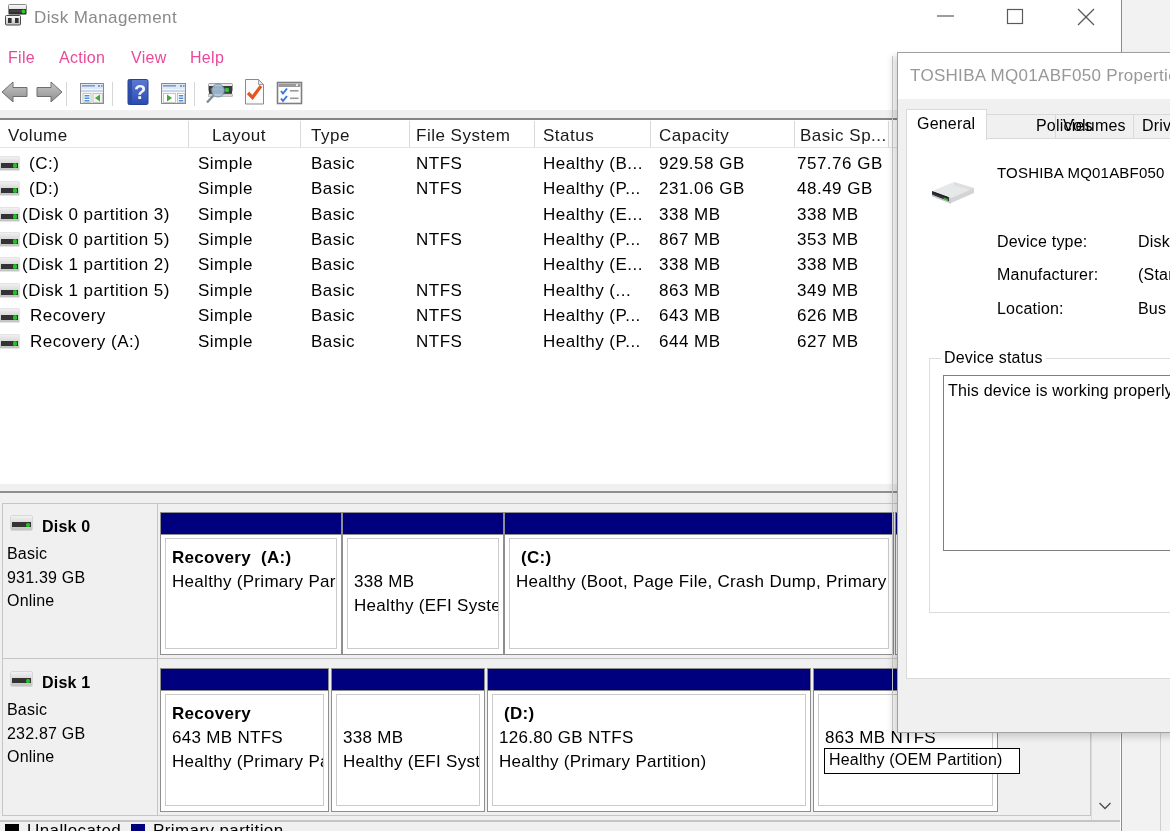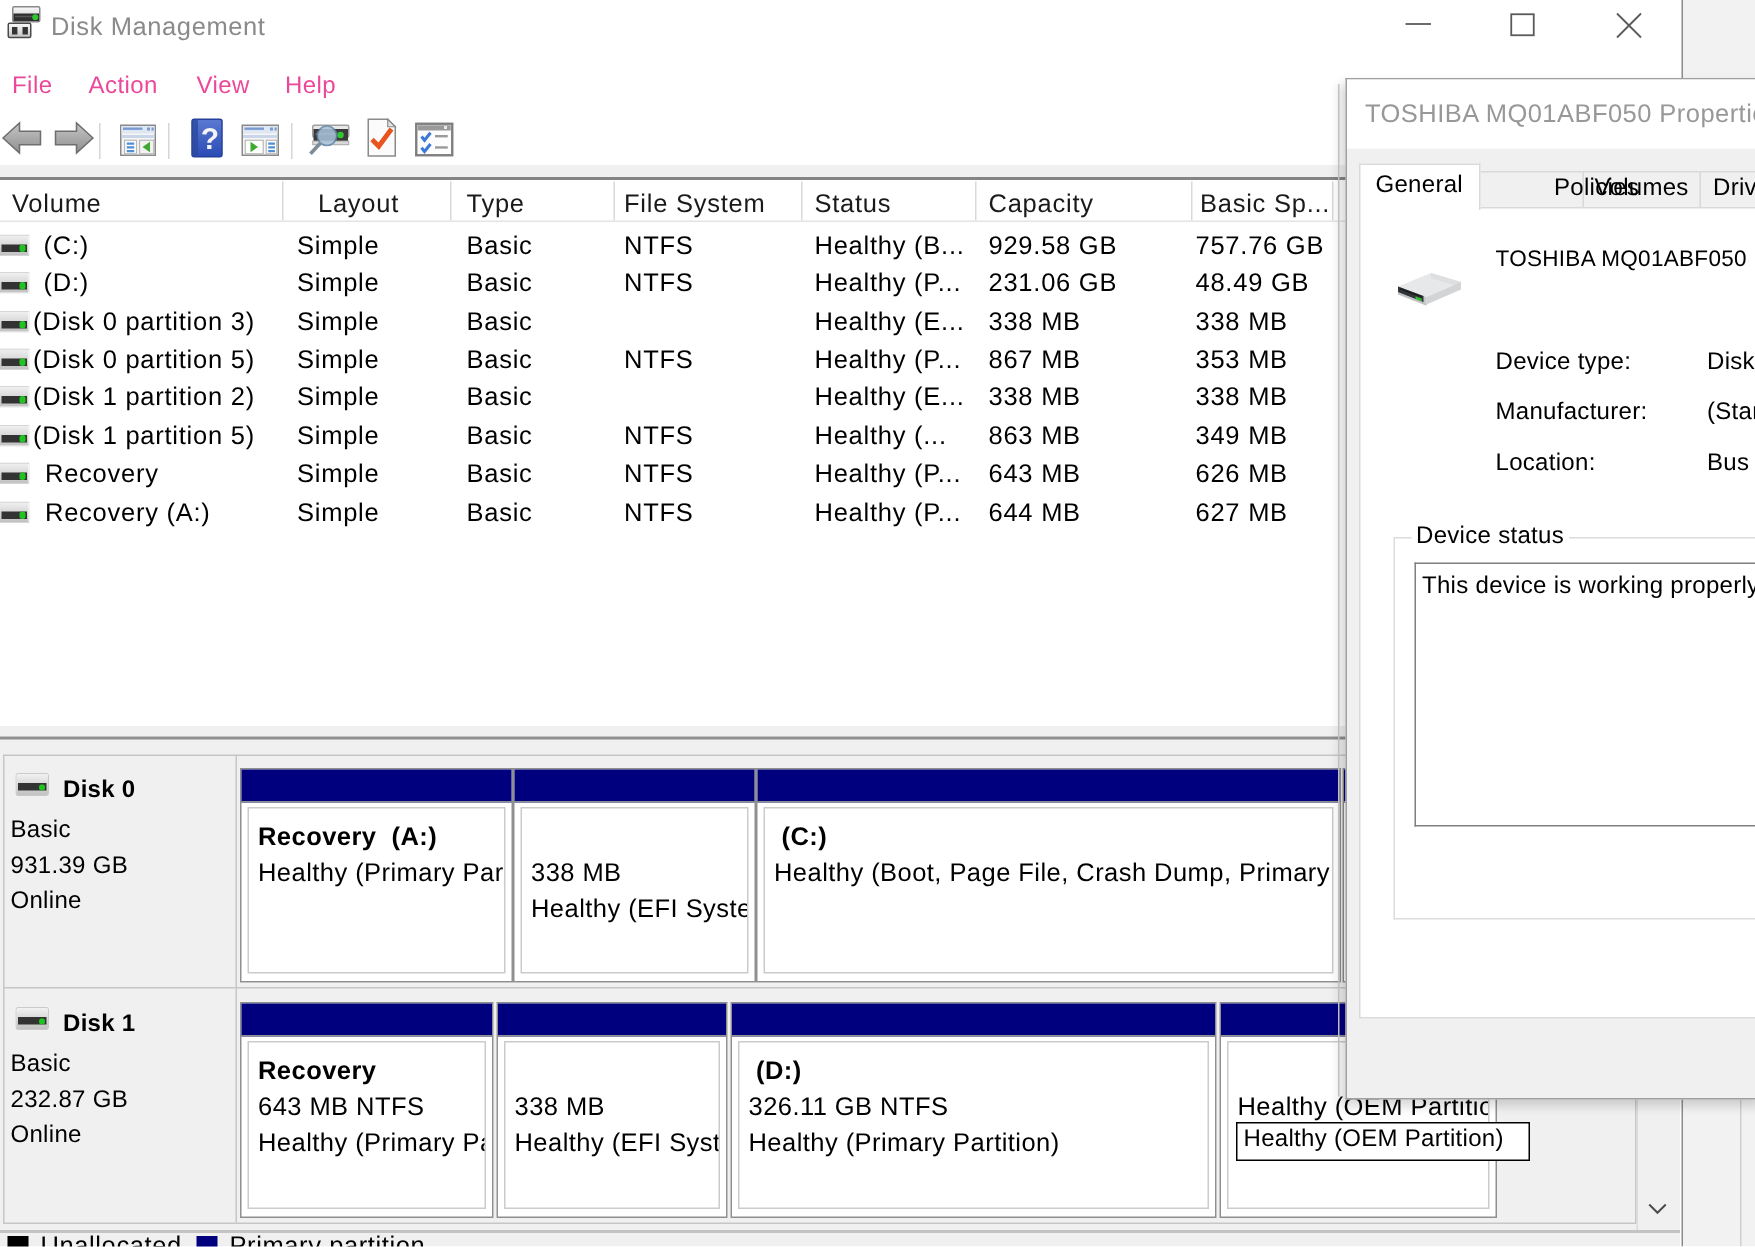--- a/index.html
+++ b/index.html
@@ -337,28 +337,29 @@
   <div class="pinner">
     <div class="pl">&nbsp;</div>
     <div class="pl">338 MB</div>
     <div class="pl">Healthy (EFI System Partition)</div>
   </div>
 </div>
 <div class="part" style="left:487px;top:668px;width:322px;height:142px">
   <div class="pband"></div>
   <div class="pinner">
     <div class="pl b">&nbsp;(D:)</div>
-    <div class="pl">326.11 GB NTFS</div>
+    <div class="pl">126.80 GB NTFS</div>
     <div class="pl">Healthy (Primary Partition)</div>
   </div>
 </div>
 <div class="part" style="left:813px;top:668px;width:183px;height:142px">
   <div class="pband"></div>
   <div class="pinner">
     <div class="pl">&nbsp;</div>
+    <div class="pl">863 MB NTFS</div>
     <div class="pl">Healthy (OEM Partition)</div>
   </div>
 </div>
 
 <div class="a" style="left:824px;top:748px;width:194px;height:24px;background:#fff;border:1px solid #000"></div>
 <div class="a t" style="left:829px;top:751px">Healthy (OEM Partition)</div>
 
 <div class="a" style="left:1091px;top:493px;width:1px;height:327px;background:#dcdcdc"></div>
 <svg class="a" style="left:1098px;top:801px" width="14" height="10" viewBox="0 0 14 10">
 <polyline points="1.5,2 7,7.5 12.5,2" fill="none" stroke="#4f4f4f" stroke-width="1.4"></polyline>

